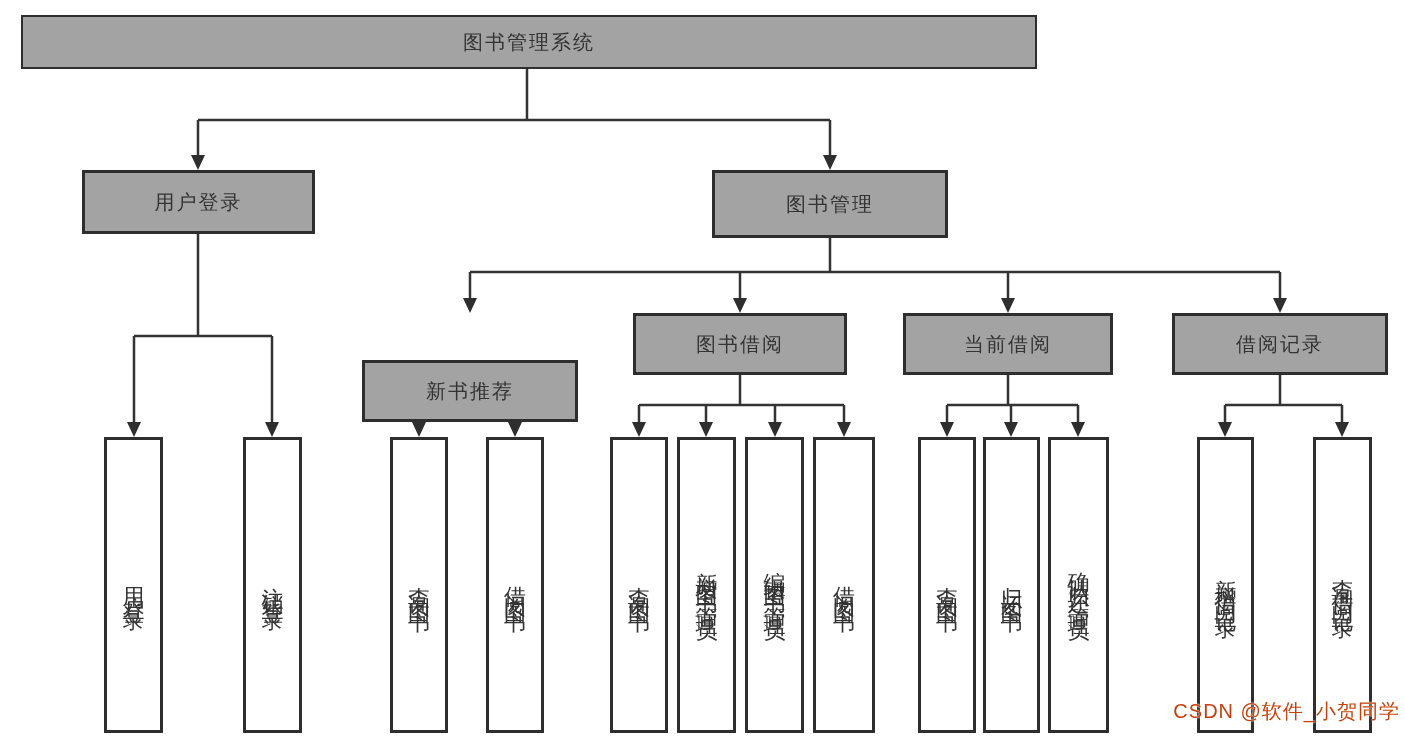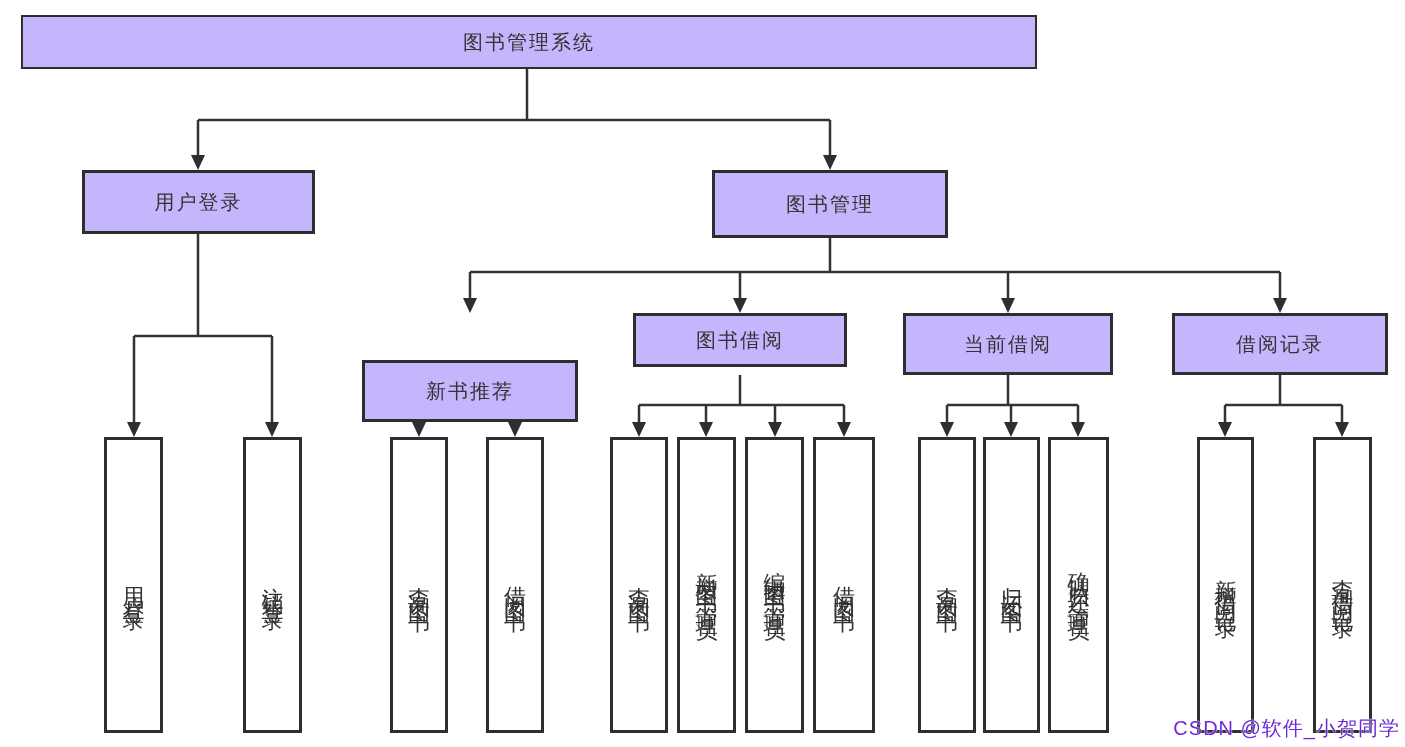--- a/index.html
+++ b/index.html
@@ -12,21 +12,21 @@
     overflow: hidden;
   }
   #wires {
     position: absolute;
     left: 0; top: 0;
     width: 1405px; height: 747px;
   }
   .box {
     position: absolute;
     box-sizing: border-box;
-    background: #c4b5fd;
+    background: #a3a3a3;
     border: 3px solid #2e2e2e;
     display: flex;
     align-items: center;
     justify-content: center;
     color: #333333;
     font-size: 20px;
     letter-spacing: 2px;
     text-align: center;
     white-space: nowrap;
   }
@@ -45,43 +45,43 @@
     text-orientation: mixed;
     line-height: 1;
     top: 437px;
     height: 296px;
   }
   
   #root      { left: 21px;   top: 15px;  width: 1016px; height: 54px; border-width: 2px; }
   #n-login   { left: 82px;   top: 170px; width: 233px;  height: 64px; }
   #n-mgmt    { left: 712px;  top: 170px; width: 236px;  height: 68px; }
   #n-rec     { left: 362px;  top: 313px; width: 216px;  height: 62px; margin-top: 47px; }
-  #n-borrow  { left: 633px;  top: 313px; width: 214px;  height: 54px; }
+  #n-borrow  { left: 633px;  top: 313px; width: 214px;  height: 62px; }
   #n-current { left: 903px;  top: 313px; width: 210px;  height: 62px; }
   #n-records { left: 1172px; top: 313px; width: 216px;  height: 62px; }
   
   #l1  { left: 104px;  width: 59px; }
   #l2  { left: 243px;  width: 59px; }
   #l3  { left: 390px;  width: 58px; }
   #l4  { left: 486px;  width: 58px; }
   #l5  { left: 610px;  width: 58px; }
   #l6  { left: 677px;  width: 59px; letter-spacing: 7px; }
   #l7  { left: 745px;  width: 59px; letter-spacing: 7px; }
   #l8  { left: 813px;  width: 62px; }
   #l9  { left: 918px;  width: 58px; }
   #l10 { left: 983px;  width: 57px; }
   #l11 { left: 1048px; width: 61px; letter-spacing: 7px; }
   #l12 { left: 1197px; width: 57px; }
   #l13 { left: 1313px; width: 59px; }
   #watermark {
     position: absolute;
     right: 5px;
-    bottom: 5px;
+    bottom: 22px;
     font-size: 20px;
-    color: #6d28d9;
+    color: #c2410c;
     letter-spacing: 1px;
     text-shadow: 0 0 2px #ffffff, 0 0 1px #ffffff;
     z-index: 10;
     white-space: nowrap;
   }
 </style>
 </head>
 <body>
 
 <div id="canvas">

